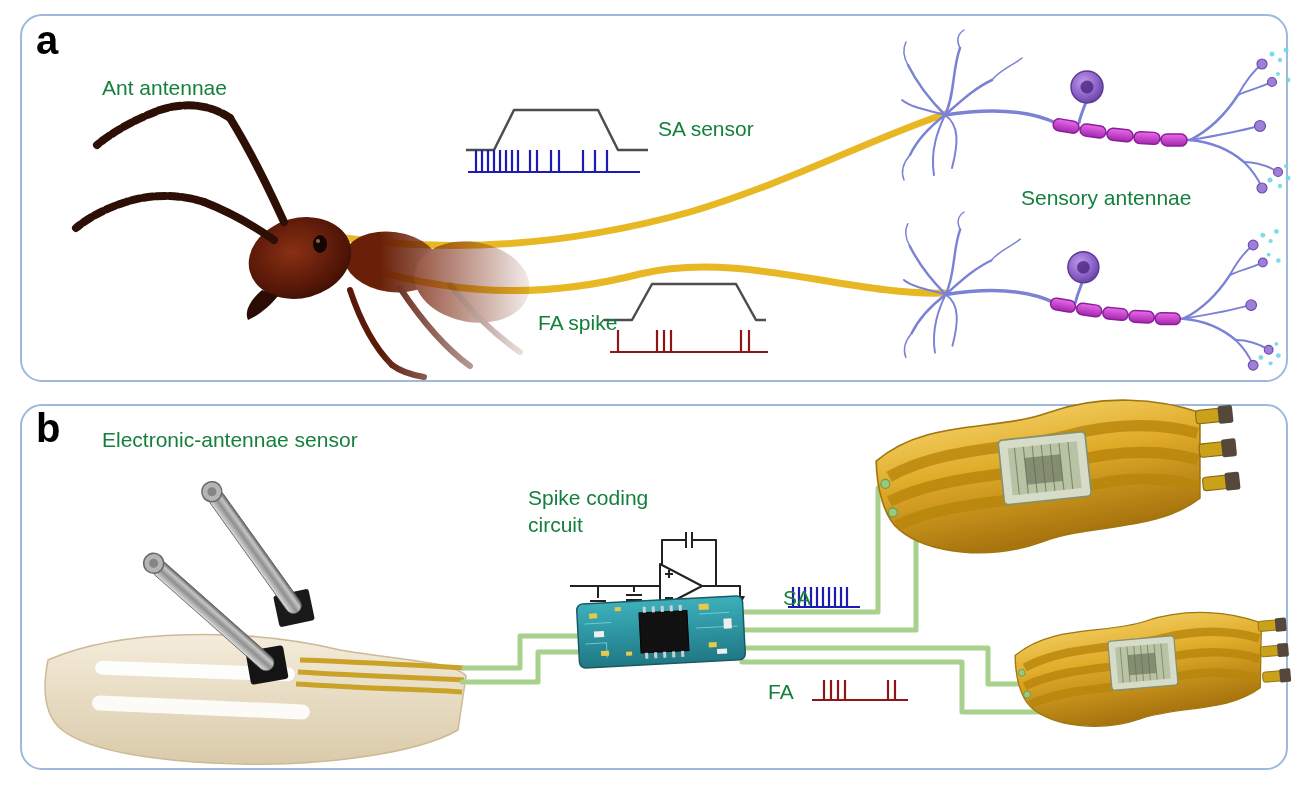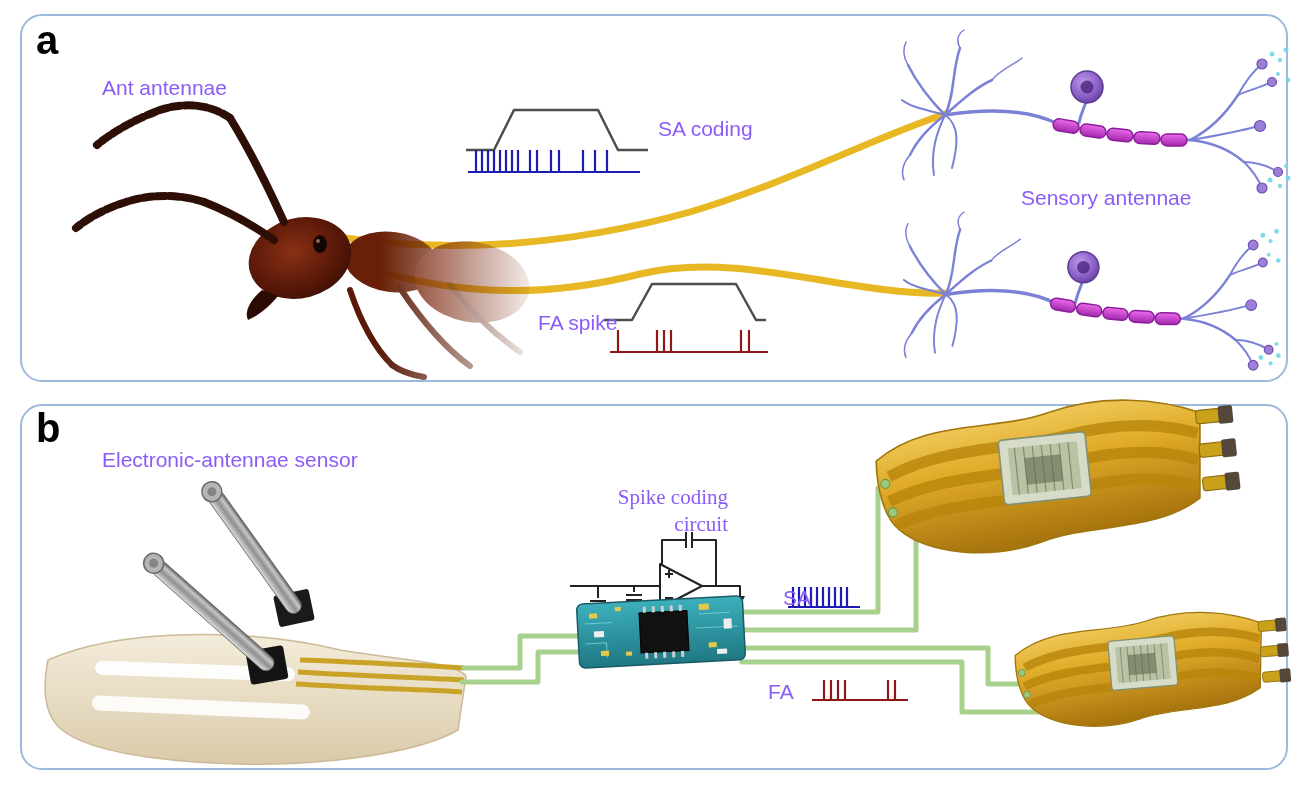--- a/index.html
+++ b/index.html
@@ -3,23 +3,23 @@
 <meta charset="utf-8">
 <style>
   html,body{margin:0;padding:0;background:#ffffff;}
   #figure{position:relative;width:1309px;height:785px;background:#fff;overflow:hidden;
           font-family:"Liberation Sans",sans-serif;}
   .panel{position:absolute;border:2.5px solid var(--panel-border,#9db9dd);border-radius:22px;
          background:#fff;box-sizing:border-box;z-index:1;}
   #panel-a{left:20px;top:14px;width:1268px;height:368px;}
   #panel-b{left:20px;top:404px;width:1268px;height:366px;}
   #art{position:absolute;left:0;top:0;z-index:2;}
-  .lbl{position:absolute;z-index:3;font-size:21px;color:#8b5cf6;white-space:nowrap;}
+  .lbl{position:absolute;z-index:3;font-size:21px;color:#15803d;white-space:nowrap;}
   .tag{position:absolute;z-index:3;font-size:40px;font-weight:bold;color:#000;}
-  .center{text-align:right;white-space:pre-line;line-height:27px;font-family:Liberation Serif, serif;}
+  .center{text-align:left;white-space:pre-line;line-height:27px;}
   
   .spike-train line{stroke-width:2.2px;fill:none;}
   .spike-train.sa line{stroke:var(--sa-spike,#1c1cb4);}
   .spike-train.fa line{stroke:var(--fa-spike,#8e1616);}
   .wf{fill:none;stroke:var(--waveform,#4d4d4d);stroke-width:2.5px;stroke-linejoin:round;}
   .fiber{fill:none;stroke:var(--nerve-fiber,#e8b824);stroke-width:7px;stroke-linecap:round;}
   .wire{fill:none;stroke:var(--wire,#a9d18e);stroke-width:5px;stroke-linejoin:round;stroke-linecap:round;}
   .schem{fill:none;stroke:#222;stroke-width:2px;stroke-linejoin:round;}
   .neur{fill:none;stroke:var(--neuron-purple,#7b82d6);stroke-linecap:round;}
 </style>
@@ -334,23 +334,23 @@
         <line x1="76" x2="76" y1="0" y2="-20"></line>
         <line x1="83" x2="83" y1="0" y2="-20"></line>
       </g>
 
     <use href="#synDevice" transform="translate(862,412) rotate(-6) scale(1.12)"></use>
     <use href="#synDevice" transform="translate(1005,618) rotate(-5) scale(0.85)"></use>
   </svg>
 
   <div class="tag" style="left:36px;top:18px">a</div>
   <div class="lbl" style="left:102px;top:76px">Ant antennae</div>
-  <div class="lbl" style="left:658px;top:117px">SA coding</div>
+  <div class="lbl" style="left:658px;top:117px">SA sensor</div>
   <div class="lbl" style="left:538px;top:311px">FA spike</div>
   <div class="lbl" style="left:1021px;top:186px">Sensory antennae</div>
 
   <div class="tag" style="left:36px;top:406px">b</div>
-  <div class="lbl" style="left:102px;top:448px">Electronic-antennae sensor</div>
+  <div class="lbl" style="left:102px;top:428px">Electronic-antennae sensor</div>
   <div class="lbl center" style="left:528px;top:484px;width:200px">Spike coding
 circuit</div>
   <div class="lbl" style="left:783px;top:586px">SA</div>
   <div class="lbl" style="left:768px;top:680px">FA</div>
 </div>
 
 </body></html>

